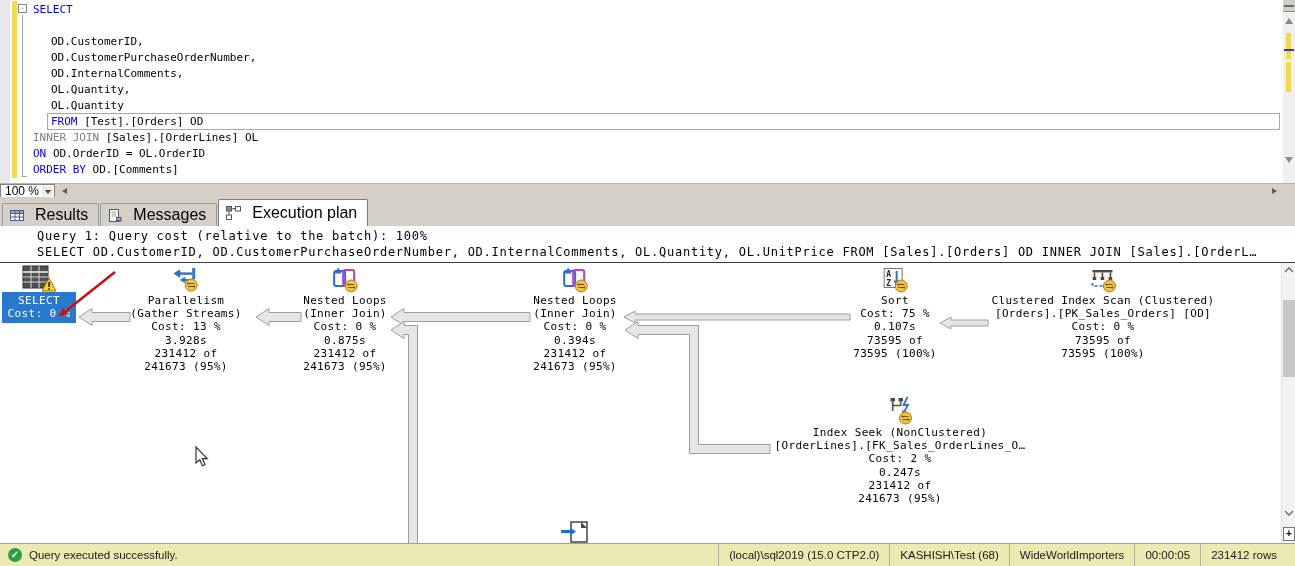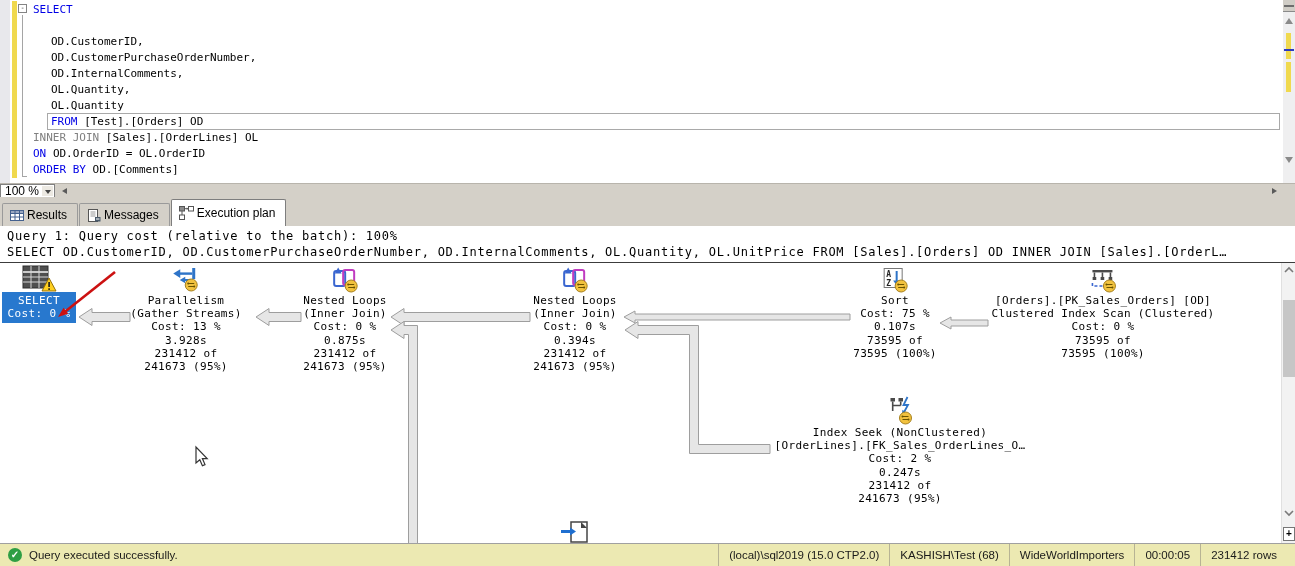--- a/index.html
+++ b/index.html
@@ -38,27 +38,27 @@
   
   .hscroll-row { position:absolute; left:0; top:183px; width:1295px; height:14px; background:#d4d0c8; border-top:1px solid #b8b4ac; }
   .zoom-combo { position:absolute; left:0; top:0; width:55px; height:14px; background:#fff; border:1px solid #808080;
     font-size:12px; color:#000; line-height:12px; padding-left:4px; }
   .zoom-combo .dd { position:absolute; right:1px; top:1px; width:11px; height:10px; background:#ece9e2; text-align:center; }
   .zoom-combo .dd::after { content:""; position:absolute; left:3px; top:4px; border-left:3px solid transparent; border-right:3px solid transparent; border-top:4px solid #444; }
   .h-left { position:absolute; left:62px; top:4px; width:0; height:0; border-top:3.5px solid transparent; border-bottom:3.5px solid transparent; border-right:5px solid #5a5a5a; }
   .h-right { position:absolute; right:18px; top:4px; width:0; height:0; border-top:3.5px solid transparent; border-bottom:3.5px solid transparent; border-left:5px solid #5a5a5a; }
   
   .tab-row { position:absolute; left:0; top:197px; width:1295px; height:29px; background:#d4d0c8; display:flex; align-items:flex-end; padding-left:2px; }
-  .tab { display:flex; align-items:center; gap:3px; height:23px; padding:0 10px 0 7px;
+  .tab { display:flex; align-items:center; gap:11px; height:23px; padding:0 10px 0 7px;
     background:#d4d0c8; border:1px solid #9a9a9a; border-bottom:none; border-radius:2px 2px 0 0;
-    font-size:12px; color:#000; margin-right:1px; position:relative; }
+    font-size:16px; color:#000; margin-right:1px; position:relative; }
   .tab.active { background:#fff; height:27px; border-color:#7e7e7e; z-index:2; }
   .tab svg { flex:none; }
   
-  .plan-header { position:absolute; left:0; top:226px; width:1295px; height:37px; background:#fff; border-bottom:1px solid #3c3c3c; overflow:hidden; }
+  .plan-header { position:absolute; left:0; top:226px; width:1295px; height:37px; background:#fff; border-bottom:1px solid #3c3c3c; overflow:hidden;padding-left:30px; }
   .plan-header div { font-family:"DejaVu Sans Mono",monospace; font-size:12px; letter-spacing:0.75px; color:#000; white-space:pre; padding-left:7px; line-height:16px; }
   .plan-header div:first-child { padding-top:2px; }
   
   .plan-panel { position:absolute; left:0; top:263px; width:1295px; height:280px; background:#fff; overflow:hidden; }
   .arrows { position:absolute; left:0; top:0; z-index:1; pointer-events:none; }
   .node { position:absolute; z-index:2; text-align:center; transform:translateX(-50%); }
   .node .nicon { display:block; margin:0 auto 1px auto; }
   .node .nl { font-family:"DejaVu Sans Mono",monospace; font-size:11px; letter-spacing:0.35px; line-height:13.2px; color:#000; white-space:pre; }
   .select-node { position:absolute; left:2px; top:2px; z-index:2; width:74px; }
   .sel-label { position:absolute; left:0; top:27px; width:74px; height:31px; background:#2878ce; padding-top:2px; }
@@ -294,22 +294,22 @@
         <rect x="12.2" y="11" width="3.6" height="3" fill="#4a4a4a"></rect>
         <rect x="20.2" y="11" width="3.6" height="3" fill="#4a4a4a"></rect>
         <path d="M4,17 v3 h20 v-3" fill="none" stroke="#3a66d0" stroke-width="1.6" stroke-dasharray="3,2"></path>
         <g transform="translate(21,20)">
             <circle r="6" fill="#f2c23e" stroke="#a6801f"></circle>
             <path d="M-3,-1.5 H3 M-3,1.5 H3" stroke="#6b5400" stroke-width="1.2"></path>
             <circle cx="-3" cy="-1.5" r="1" fill="#6b5400"></circle>
             <circle cx="3" cy="1.5" r="1" fill="#6b5400"></circle>
           </g>
       </svg>
+      <div class="nl">Clustered Index Scan (Clustered)</div>
       <div class="nl">[Orders].[PK_Sales_Orders] [OD]</div>
-      <div class="nl">Clustered Index Scan (Clustered)</div>
       <div class="nl">Cost: 0 %</div>
       <div class="nl">73595 of</div>
       <div class="nl">73595 (100%)</div>
     </div>
 
     <div class="node" style="left:900px; top:133px;">
       <svg class="nicon" width="28" height="29" viewBox="0 0 28 29">
         <rect x="4" y="2" width="4.5" height="3.5" fill="#4a4a4a"></rect>
         <rect x="12" y="2" width="4.5" height="3.5" fill="#4a4a4a"></rect>
         <line x1="6.2" y1="5.5" x2="6.2" y2="15" stroke="#4a4a4a" stroke-width="1.6"></line>

